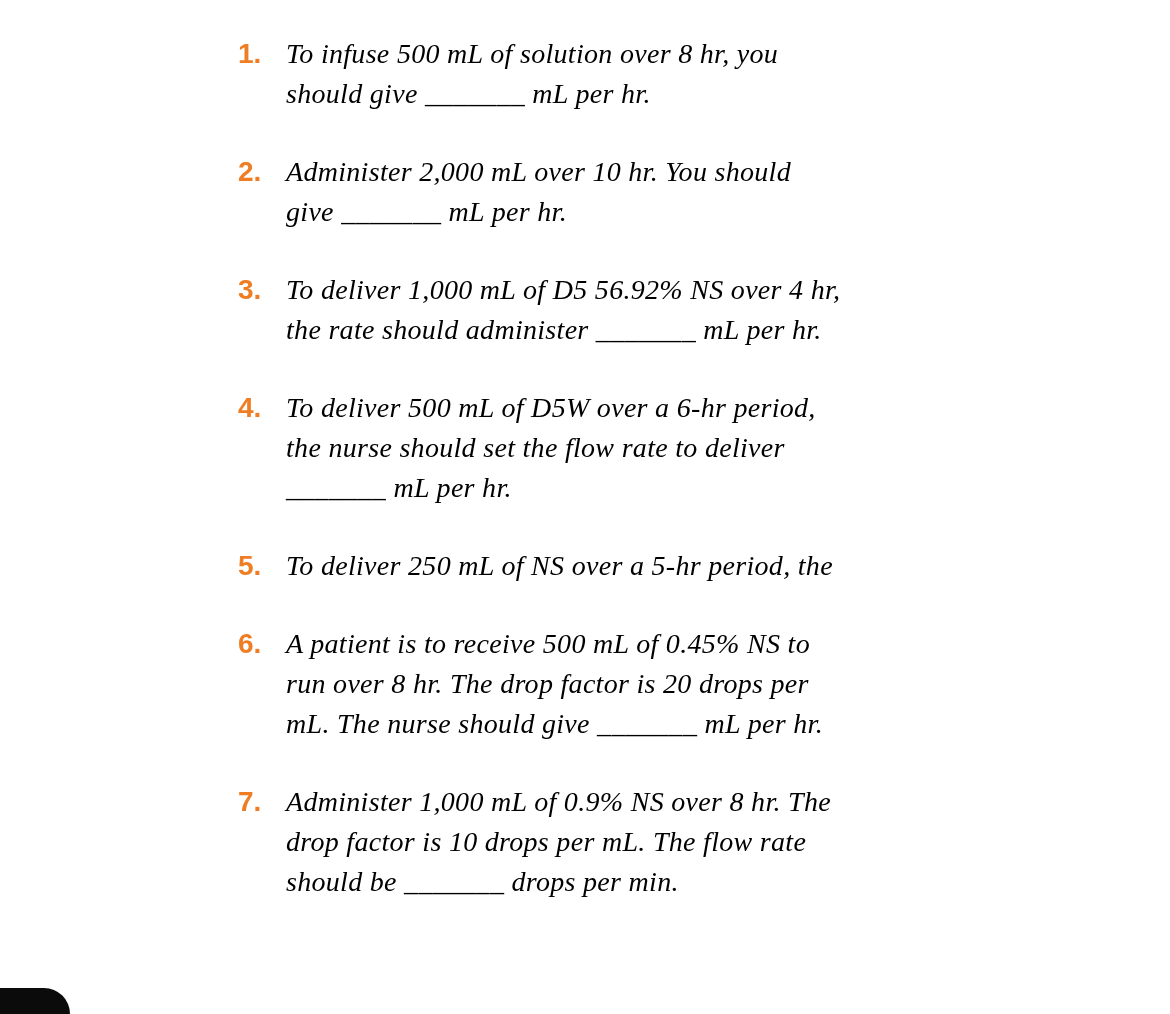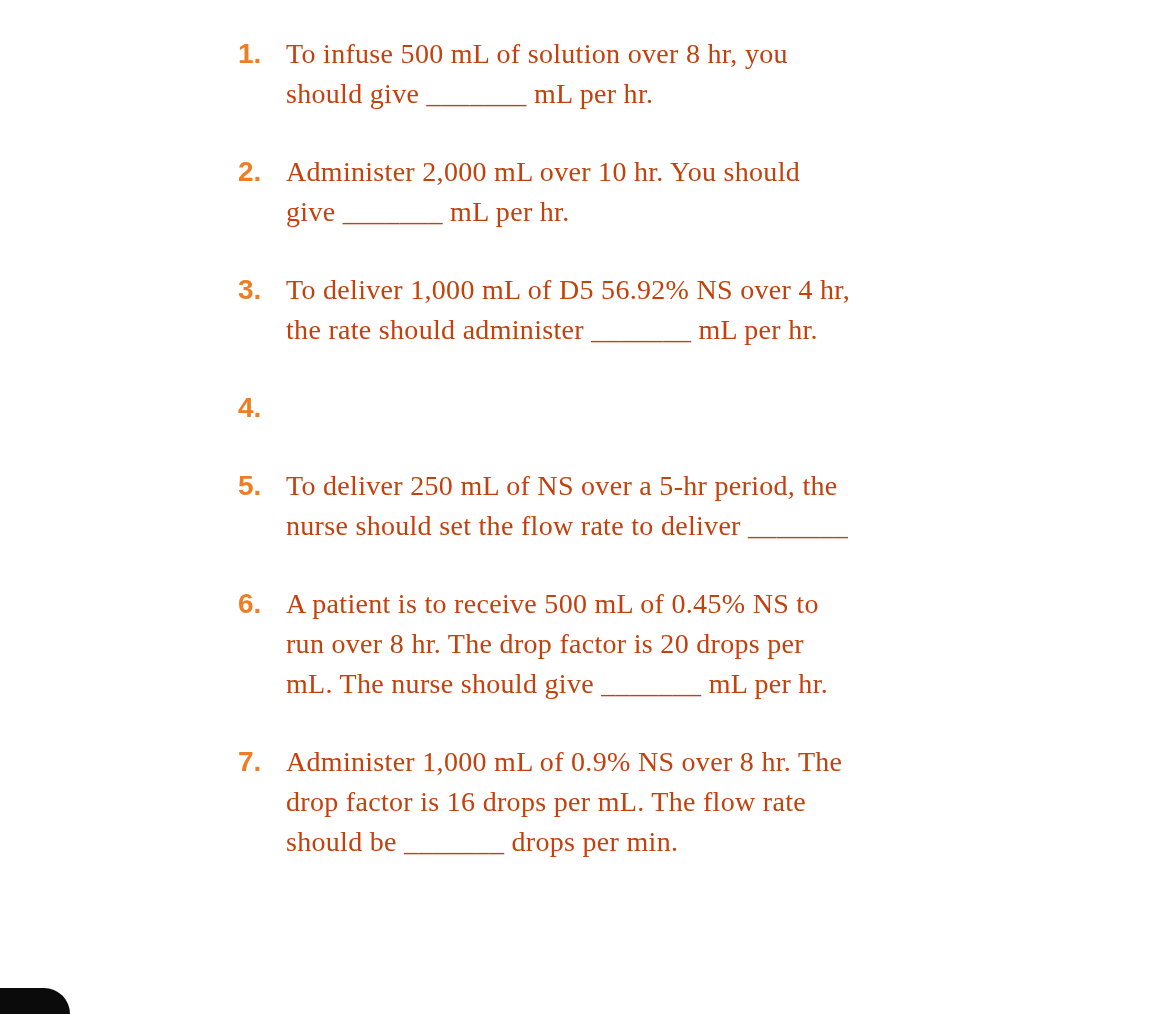--- a/index.html
+++ b/index.html
@@ -32,22 +32,23 @@
     width: 48px;
     font-family: "Liberation Sans", sans-serif;
     font-weight: bold;
     font-size: 28px;
     line-height: 40px;
     color: #ee7d23;
   }
   .qtext {
     font-size: 28px;
     line-height: 40px;
-    color: #c2410c;
+    color: #000000;
     letter-spacing: 0.3px;
+    font-style: italic;
   }
   .qline {
     white-space: nowrap;
   }
   .corner-blob {
     position: absolute;
     left: -26px;
     bottom: -26px;
     width: 96px;
     height: 52px;
@@ -81,44 +82,48 @@
     <div class="question">
       <div class="qnum">3.</div>
       <div class="qtext">
         <div class="qline">To deliver 1,000 mL of D5 56.92% NS over 4 hr,</div>
         <div class="qline">the rate should administer _______ mL per hr.</div>
       </div>
     </div>
 
     <div class="question">
       <div class="qnum">4.</div>
+      <div class="qtext">
+        <div class="qline">To deliver 500 mL of D5W over a 6-hr period,</div>
+        <div class="qline">the nurse should set the flow rate to deliver</div>
+        <div class="qline">_______ mL per hr.</div>
+      </div>
     </div>
 
     <div class="question">
       <div class="qnum">5.</div>
       <div class="qtext">
         <div class="qline">To deliver 250 mL of NS over a 5-hr period, the</div>
-        <div class="qline">nurse should set the flow rate to deliver _______</div>
       </div>
     </div>
 
     <div class="question">
       <div class="qnum">6.</div>
       <div class="qtext">
         <div class="qline">A patient is to receive 500 mL of 0.45% NS to</div>
         <div class="qline">run over 8 hr. The drop factor is 20 drops per</div>
         <div class="qline">mL. The nurse should give _______ mL per hr.</div>
       </div>
     </div>
 
     <div class="question">
       <div class="qnum">7.</div>
       <div class="qtext">
         <div class="qline">Administer 1,000 mL of 0.9% NS over 8 hr. The</div>
-        <div class="qline">drop factor is 16 drops per mL. The flow rate</div>
+        <div class="qline">drop factor is 10 drops per mL. The flow rate</div>
         <div class="qline">should be _______ drops per min.</div>
       </div>
     </div>
 
   </div>
 
   <div class="corner-blob"></div>
 
 </div>
 

